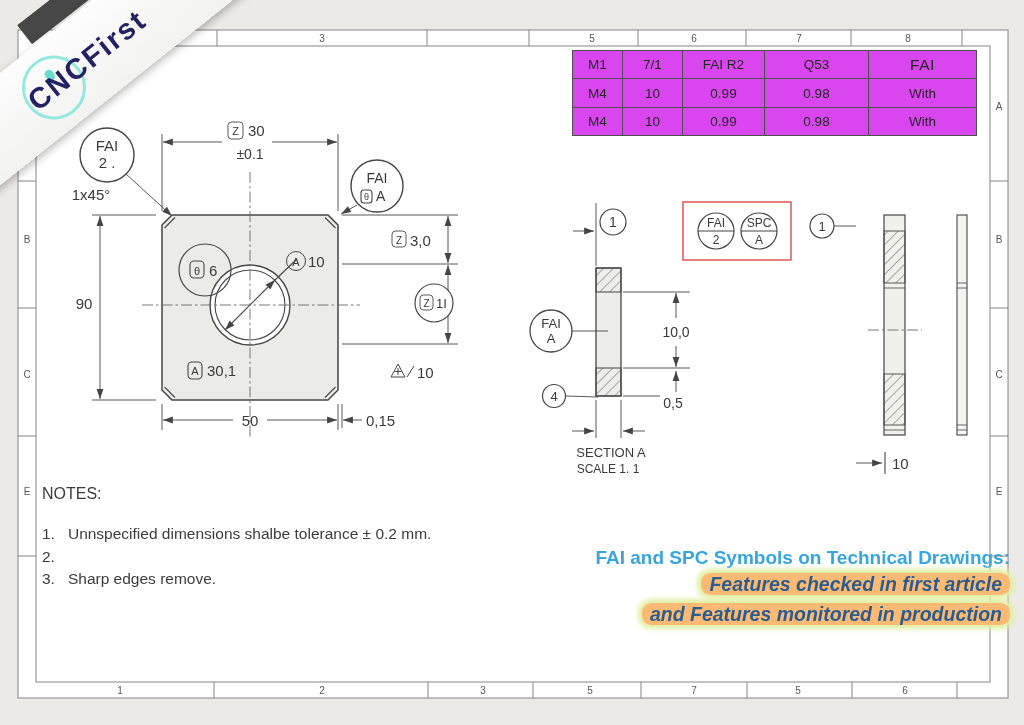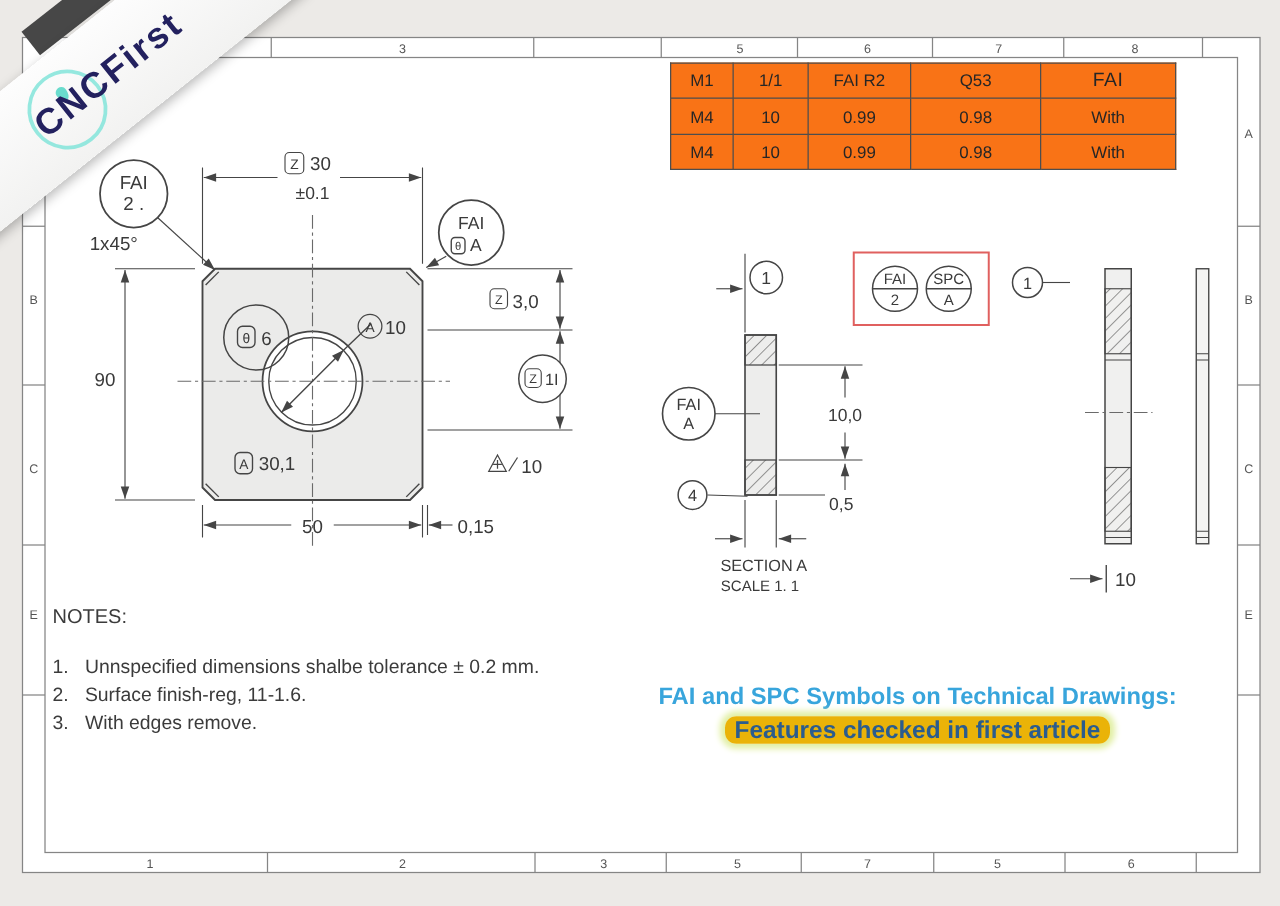--- a/index.html
+++ b/index.html
@@ -19,34 +19,34 @@
   .logo-banner{position:absolute;left:-80px;top:16px;width:334px;height:88px;
         background:linear-gradient(180deg,#fdfdfd 0%,#f2f2f1 100%);
         transform:rotate(-38.5deg);box-shadow:0 3px 9px rgba(0,0,0,.28);
         display:flex;align-items:center;justify-content:center;z-index:30;}
   .logo-gauge{position:absolute;left:92px;top:13px;width:58px;height:58px;border-radius:50%;
         border:3px solid #7ce4d8;opacity:.8;}
   .logo-drop{position:absolute;left:124px;top:27px;width:9px;height:12px;background:#5ad8c8;
         border-radius:50% 50% 50% 50% / 35% 35% 65% 65%;opacity:.9;}
   .logo-text{position:relative;font-size:29px;font-weight:bold;color:#23215f;letter-spacing:2px;}
   
-  .spec-table{position:absolute;left:536px;top:50px;border-collapse:collapse;z-index:5;
-        background:#f97316;}
+  .spec-table{position:absolute;left:572px;top:50px;border-collapse:collapse;z-index:5;
+        background:#d946ef;}
   .spec-table td{border:1px solid #4e4e4e;text-align:center;vertical-align:middle;
         font-size:13.5px;color:#262626;height:27.4px;padding:0 2px;}
   .spec-table td.big{font-size:15.5px;letter-spacing:.5px;}
   
   .notes{position:absolute;left:42px;top:485px;color:#3b3b3b;z-index:5;}
   .notes-title{font-size:16px;margin-bottom:20px;}
   .note-row{display:flex;gap:13px;font-size:15.5px;line-height:22.5px;}
   
-  .caption{position:absolute;left:458px;top:546px;width:552px;text-align:center;z-index:5;}
+  .caption{position:absolute;left:458px;top:546px;width:552px;text-align:right;z-index:5;}
   .cap1{color:#38a5dc;font-size:19px;font-weight:bold;line-height:24px;}
   .cap23{color:#2b5c8e;font-size:19.5px;font-weight:bold;line-height:29.5px;}
-  .hl{background:#eab308;box-shadow:0 0 5px 4px #e1efa2;border-radius:9px;padding:0 8px;}
+  .hl{background:#fdba74;box-shadow:0 0 5px 4px #e1efa2;border-radius:9px;padding:0 8px;font-style:italic;}
 </style>
 </head>
 <body>
 
 
 
 <svg width="1024" height="725" viewBox="0 0 1024 725" xmlns="http://www.w3.org/2000/svg">
   <defs>
     <marker id="ae" viewBox="0 0 10 8" refX="9.5" refY="4" markerWidth="11" markerHeight="9" orient="auto" markerUnits="userSpaceOnUse">
       <path d="M0.5,0.9 L9.5,4 L0.5,7.1 Z" fill="#454545"></path>
@@ -305,21 +305,21 @@
   <colgroup>
     <col style="width:50px">
       <col style="width:60px">
       <col style="width:82px">
       <col style="width:104px">
       <col style="width:108px">
   </colgroup>
   <tbody>
     <tr>
       <td>M1</td>
-      <td>1/1</td>
+      <td>7/1</td>
       <td>FAI R2</td>
       <td>Q53</td>
       <td class="big">FAI</td>
     </tr>
     <tr>
       <td>M4</td>
       <td>10</td>
       <td>0.99</td>
       <td>0.98</td>
       <td>With</td>
@@ -336,30 +336,32 @@
 
 
 <div class="notes">
   <div class="notes-title">NOTES:</div>
   <div class="note-row">
     <span>1.</span>
     <span>Unnspecified dimensions shalbe tolerance ± 0.2 mm.</span>
   </div>
   <div class="note-row">
     <span>2.</span>
-    <span>Surface finish-reg, 11-1.6.</span>
   </div>
   <div class="note-row">
     <span>3.</span>
-    <span>With edges remove.</span>
+    <span>Sharp edges remove.</span>
   </div>
 </div>
 
 
 <div class="caption">
   <div class="cap1">FAI and SPC Symbols on Technical Drawings:</div>
   <div class="cap23">
     <span class="hl">Features checked in first article</span>
   </div>
+  <div class="cap23">
+    <span class="hl">and Features monitored in production</span>
+  </div>
 </div>
 
 
 
 
 </body></html>

